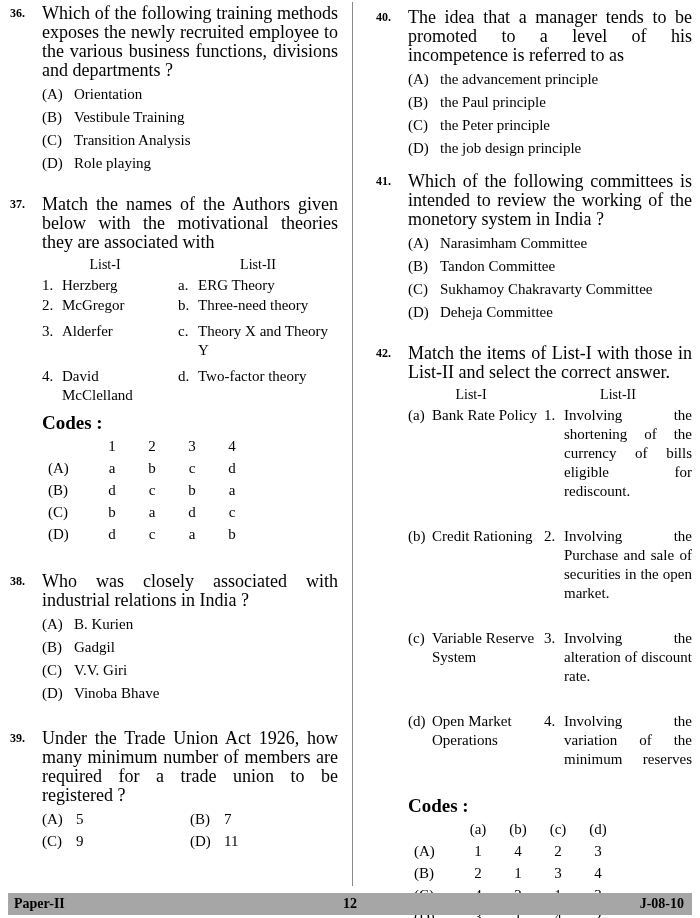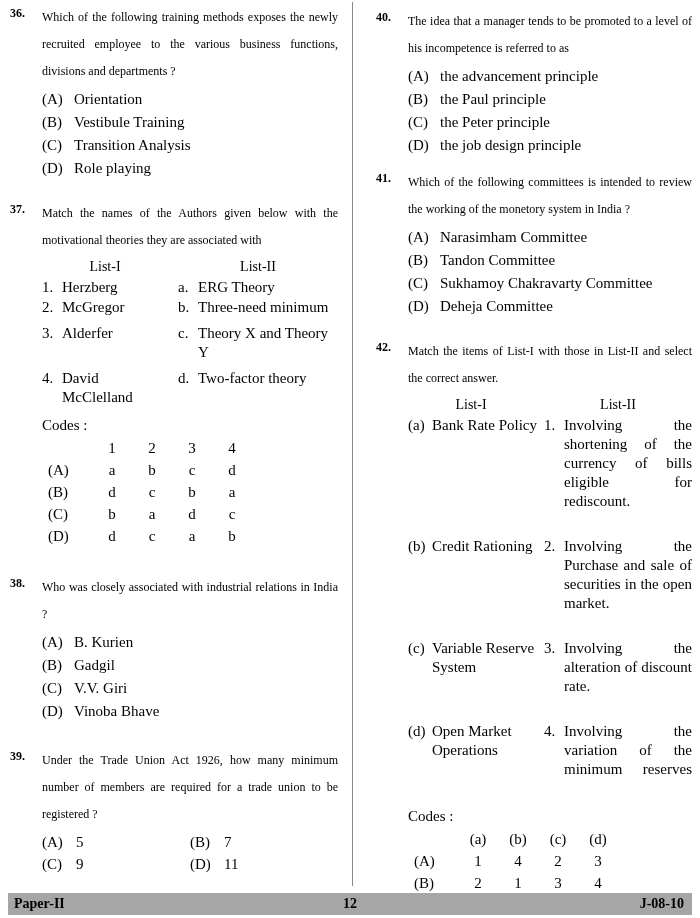--- a/index.html
+++ b/index.html
@@ -63,22 +63,22 @@
     flex: 0 0 36px;
     font-weight: bold;
     font-size: 12px;
     line-height: 19px;
     text-align: left;
     padding-left: 4px;
     box-sizing: border-box;
   }
   .q-text {
     flex: 1 1 auto;
-    font-size: 12px;
-    line-height: 27px;
+    font-size: 18px;
+    line-height: 19px;
     text-align: justify;
     text-justify: inter-word;
     hyphens: none;
   }
   .q-body {
     margin-left: 36px;
   }
   
   .opts {
     margin-top: 5px;
@@ -171,22 +171,22 @@
   .mr-val-just::after {
     content: "";
     display: inline-block;
     width: 100%;
   }
   .match-row-sp {
     margin-top: 7px;
   }
   
   .codes-label {
-    font-weight: normal;
-    font-size: 15px;
+    font-weight: bold;
+    font-size: 19px;
     line-height: 20px;
     margin-top: 8px;
     margin-bottom: 2px;
   }
   .codes-table {
     border-collapse: collapse;
     font-size: 15px;
     line-height: 20px;
     margin-left: 6px;
   }
@@ -293,21 +293,21 @@
               <span class="mr-val">ERG Theory</span>
             </div>
           </div>
           <div class="match-row">
             <div class="mr-left">
               <span class="mr-key">2.</span>
               <span class="mr-val">McGregor</span>
             </div>
             <div class="mr-right">
               <span class="mr-key">b.</span>
-              <span class="mr-val">Three-need minimum</span>
+              <span class="mr-val">Three-need theory</span>
             </div>
           </div>
           <div class="match-row match-row-sp">
             <div class="mr-left">
               <span class="mr-key">3.</span>
               <span class="mr-val">Alderfer</span>
             </div>
             <div class="mr-right">
               <span class="mr-key">c.</span>
               <span class="mr-val">Theory X and Theory Y</span>

